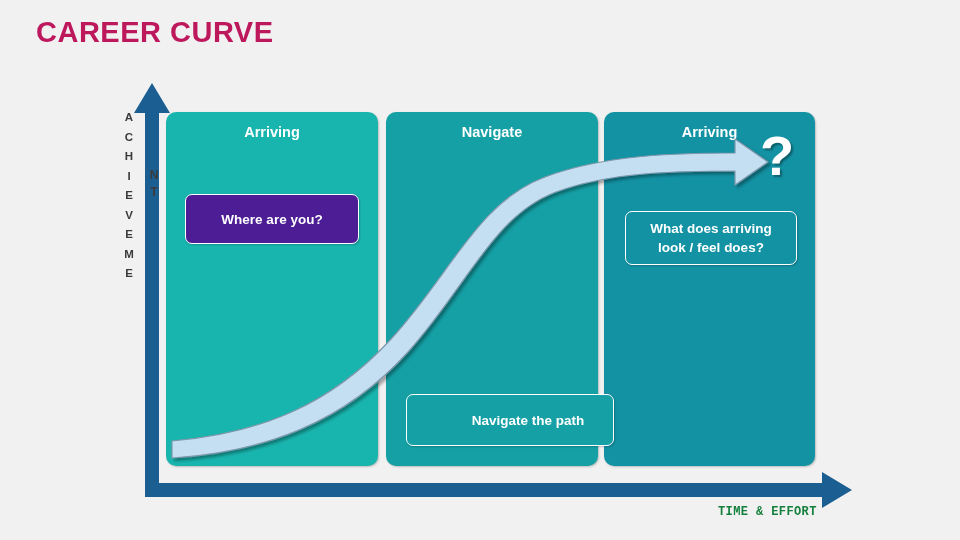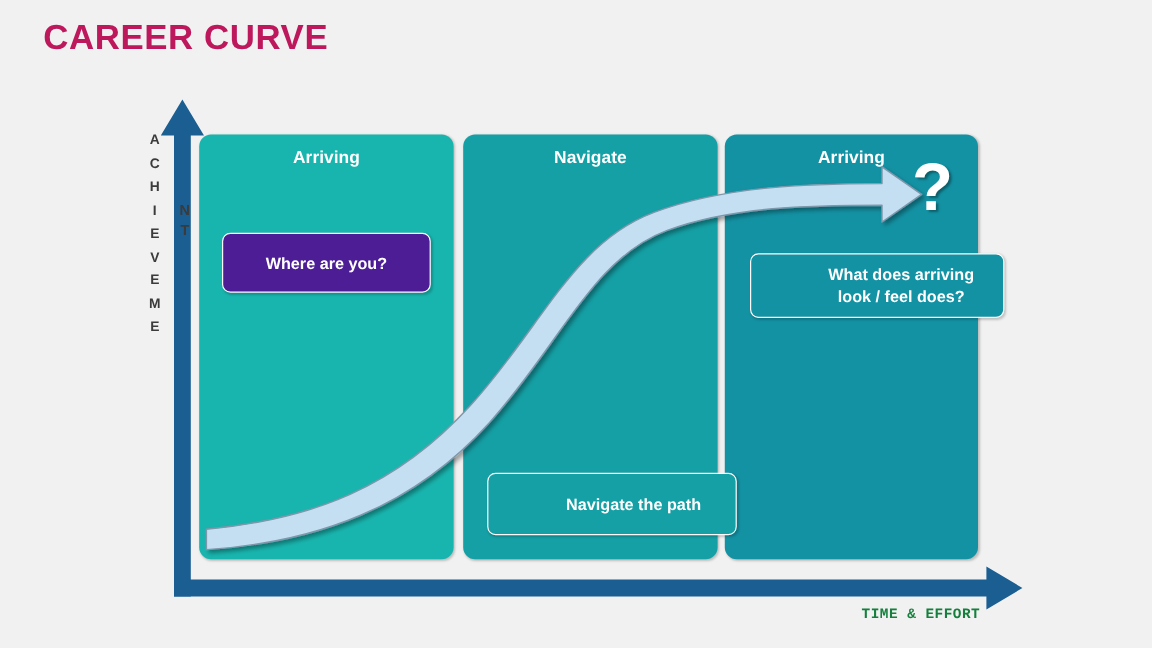--- a/index.html
+++ b/index.html
@@ -149,20 +149,20 @@
   </svg>
 
   <div class="qmark" style="color: rgb(255, 255, 255);">?</div>
 
   <div class="callout" id="callout-0" style="background: #4c1d95; justify-content: center;">
     <span>Where are you?</span>
   </div>
   <div class="callout" id="callout-1" style="background: rgb(20, 160, 165); padding-left: 36px;">
     <span>Navigate the path</span>
   </div>
-  <div class="callout" id="callout-2" style="background: rgb(19, 146, 164); padding-left: 40px;">
+  <div class="callout" id="callout-2" style="background: rgb(19, 146, 164);">
     <span>
       <span>What does arriving</span><br>
       <span>look / feel does?</span>
     </span>
   </div>
 
 </div>
 
 </body></html>

